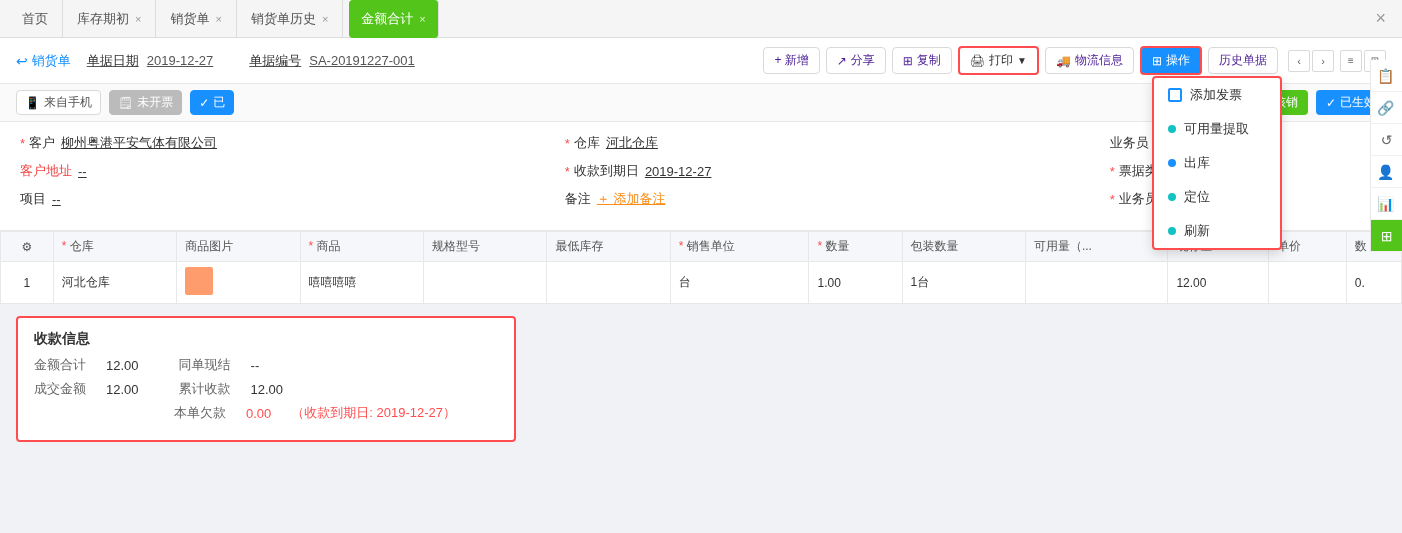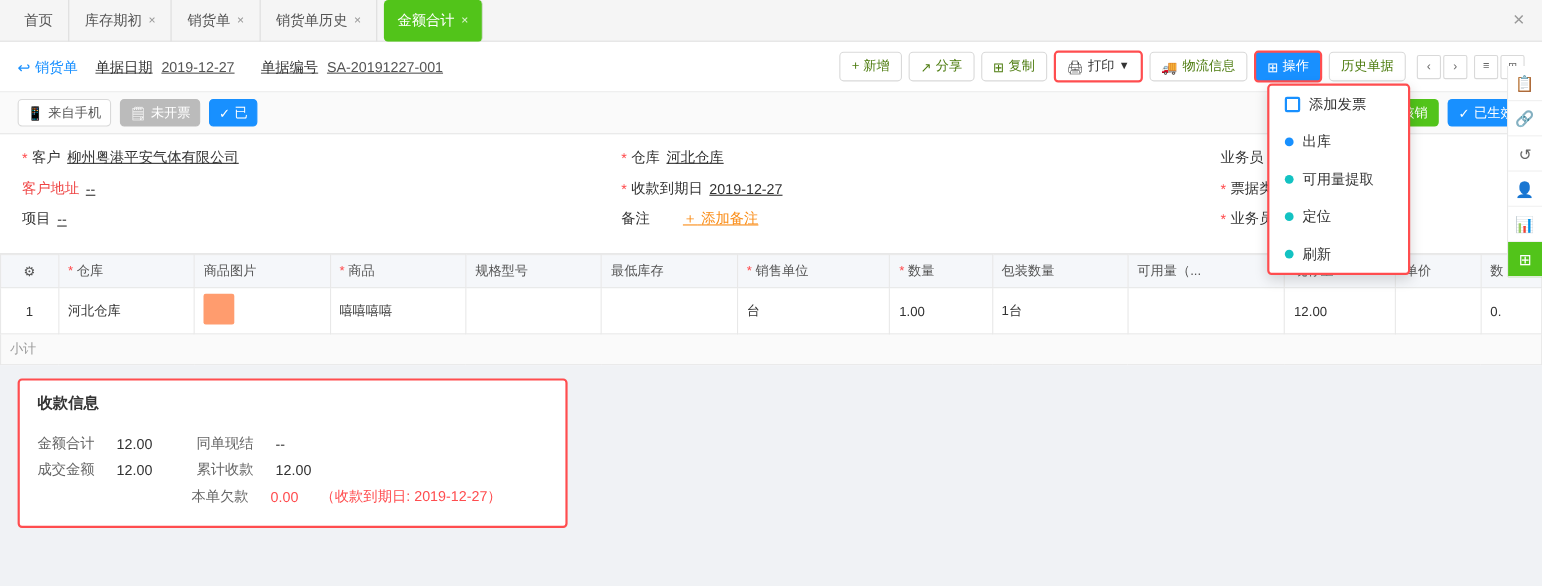--- a/index.html
+++ b/index.html
@@ -23,21 +23,21 @@
     .doc-header {
       background: #fff; border-bottom: 1px solid #e8e8e8;
       padding: 8px 16px; display: flex; align-items: center; gap: 16px;
     }
     .doc-type { color: #1890ff; font-size: 13px; display: flex; align-items: center; gap: 4px; }
     .doc-meta { display: flex; align-items: center; gap: 8px; color: #555; font-size: 13px; text-decoration: underline; }
     .doc-meta label { color: #333; }
     .action-btn {
       display: flex; align-items: center; gap: 4px; padding: 4px 10px;
       border: 1px solid #d9d9d9; border-radius: 4px; background: #fff;
-      cursor: pointer; font-size: 12px; color: #4d7c0f; white-space: nowrap;
+      cursor: pointer; font-size: 12px; color: #4c1d95; white-space: nowrap;
     }
     .action-btn.active { background: #1890ff; color: #fff; border-color: #1890ff; }
     .action-btn-highlight { background: #1890ff; color: #fff; border-color: #1890ff; }
     .status-btn-green { background: #52c41a; color: #fff; border-color: #52c41a; padding: 4px 10px; border-radius: 4px; font-size: 12px; cursor: pointer; border: none; display: flex; align-items: center; gap: 4px; }
     .status-btn-green2 { background: #1890ff; color: #fff; border-color: #1890ff; padding: 4px 10px; border-radius: 4px; font-size: 12px; cursor: pointer; border: none; display: flex; align-items: center; gap: 4px; }
 
     
     .sub-toolbar {
       background: #fafafa; border-bottom: 1px solid #e8e8e8;
       padding: 6px 16px; display: flex; align-items: center; gap: 8px;
@@ -49,21 +49,21 @@
     }
     .sub-btn.primary { background: #1890ff; color: #fff; border-color: #1890ff; }
     .sub-btn.gray { background: #bbb; color: #fff; border-color: #bbb; }
 
     
     .form-area { background: #fff; padding: 12px 20px; }
     .form-row { display: flex; align-items: center; margin-bottom: 10px; gap: 0; }
     .form-field { display: flex; align-items: center; flex: 1; min-width: 0; }
     .form-field label { color: #ff4d4f; margin-right: 4px; flex-shrink: 0; font-size: 13px; }
     .form-value { color: #333; font-size: 13px; text-decoration: underline; }
-    .form-value.link { color: #1890ff; margin-left: 24px; }
+    .form-value.link { color: #1890ff; }
     .field-gap { flex: 1; }
 
     
     .table-wrap { background: #fff; border-top: 1px solid #e8e8e8; overflow-x: auto; }
     table { width: 100%; border-collapse: collapse; font-size: 12px; min-width: 900px; }
     th {
       background: #f5f7fa; border: 1px solid #e8e8e8; padding: 6px 8px;
       text-align: left; font-weight: normal; color: #555; white-space: nowrap;
     }
     th.req::before { content: '* '; color: #ff4d4f; }
@@ -71,21 +71,21 @@
     td.subtotal { background: #fafafa; color: #999; font-size: 12px; }
     .gear-cell { text-align: center; }
     .img-placeholder { width: 28px; height: 28px; background: #ff9c6e; display: inline-block; border-radius: 2px; }
 
     
     .bottom-section { display: flex; padding: 0; }
     .info-box {
       border: 2px solid #ff4d4f; border-radius: 4px; margin: 12px 16px;
       padding: 12px 16px; background: #fff; min-width: 500px;
     }
-    .info-box-title { font-weight: bold; font-size: 14px; margin-bottom: 18px; }
+    .info-box-title { font-weight: bold; font-size: 14px; margin-bottom: 8px; }
     .info-row { display: flex; align-items: center; margin-bottom: 6px; gap: 40px; }
     .info-item { display: flex; align-items: center; gap: 20px; }
     .info-label { color: #666; font-size: 13px; }
     .info-val { color: #333; font-size: 13px; }
     .info-val.red { color: #ff4d4f; }
 
     
     .right-sidebar {
       position: fixed; right: 0; top: 60px; width: 32px;
       display: flex; flex-direction: column; align-items: center; gap: 0;
@@ -147,21 +147,21 @@
 <div class="doc-header-wrapper">
 
   <div class="doc-header">
     <div class="doc-type">
       <span style="font-size:14px;">↩</span>
       <span>销货单</span>
     </div>
     <div class="doc-meta">
       <label>单据日期</label>
       <span>2019-12-27</span>
-      <label style="margin-left:16px;">单据编号</label>
+      <label style="margin-left:28px;">单据编号</label>
       <span>SA-20191227-001</span>
     </div>
     <div class="toolbar-row">
       <button class="action-btn">+ 新增</button>
       <button class="action-btn">
         <span>↗</span>
         <span>分享</span>
       </button>
       <button class="action-btn">
         <span>⊞</span>
@@ -217,26 +217,26 @@
       <span>已生效</span>
     </button>
   </div>
 
   <div class="dropdown-overlay">
     <div class="dropdown-item">
       <span class="dropdown-square"></span>
       <span>添加发票</span>
     </div>
     <div class="dropdown-item">
+      <span class="dropdown-dot cyan"></span>
+      <span>可用量提取</span>
+    </div>
+    <div class="dropdown-item">
       <span class="dropdown-dot blue"></span>
       <span>出库</span>
-    </div>
-    <div class="dropdown-item">
-      <span class="dropdown-dot cyan"></span>
-      <span>可用量提取</span>
     </div>
     <div class="dropdown-item">
       <span class="dropdown-dot cyan"></span>
       <span>定位</span>
     </div>
     <div class="dropdown-item">
       <span class="dropdown-dot cyan"></span>
       <span>刷新</span>
     </div>
   </div>
@@ -331,23 +331,20 @@
         <td></td>
         <td></td>
         <td>台</td>
         <td>1.00</td>
         <td>1台</td>
         <td></td>
         <td>12.00</td>
         <td></td>
         <td>0.</td>
       </tr>
-      <tr>
-        <td class="subtotal" colspan="13">小计</td>
-      </tr>
     </tbody>
   </table>
 </div>
 
 <div class="bottom-section">
   <div class="info-box">
     <div class="info-box-title">收款信息</div>
     <div class="info-row">
       <div class="info-item">
         <span class="info-label">金额合计</span>

